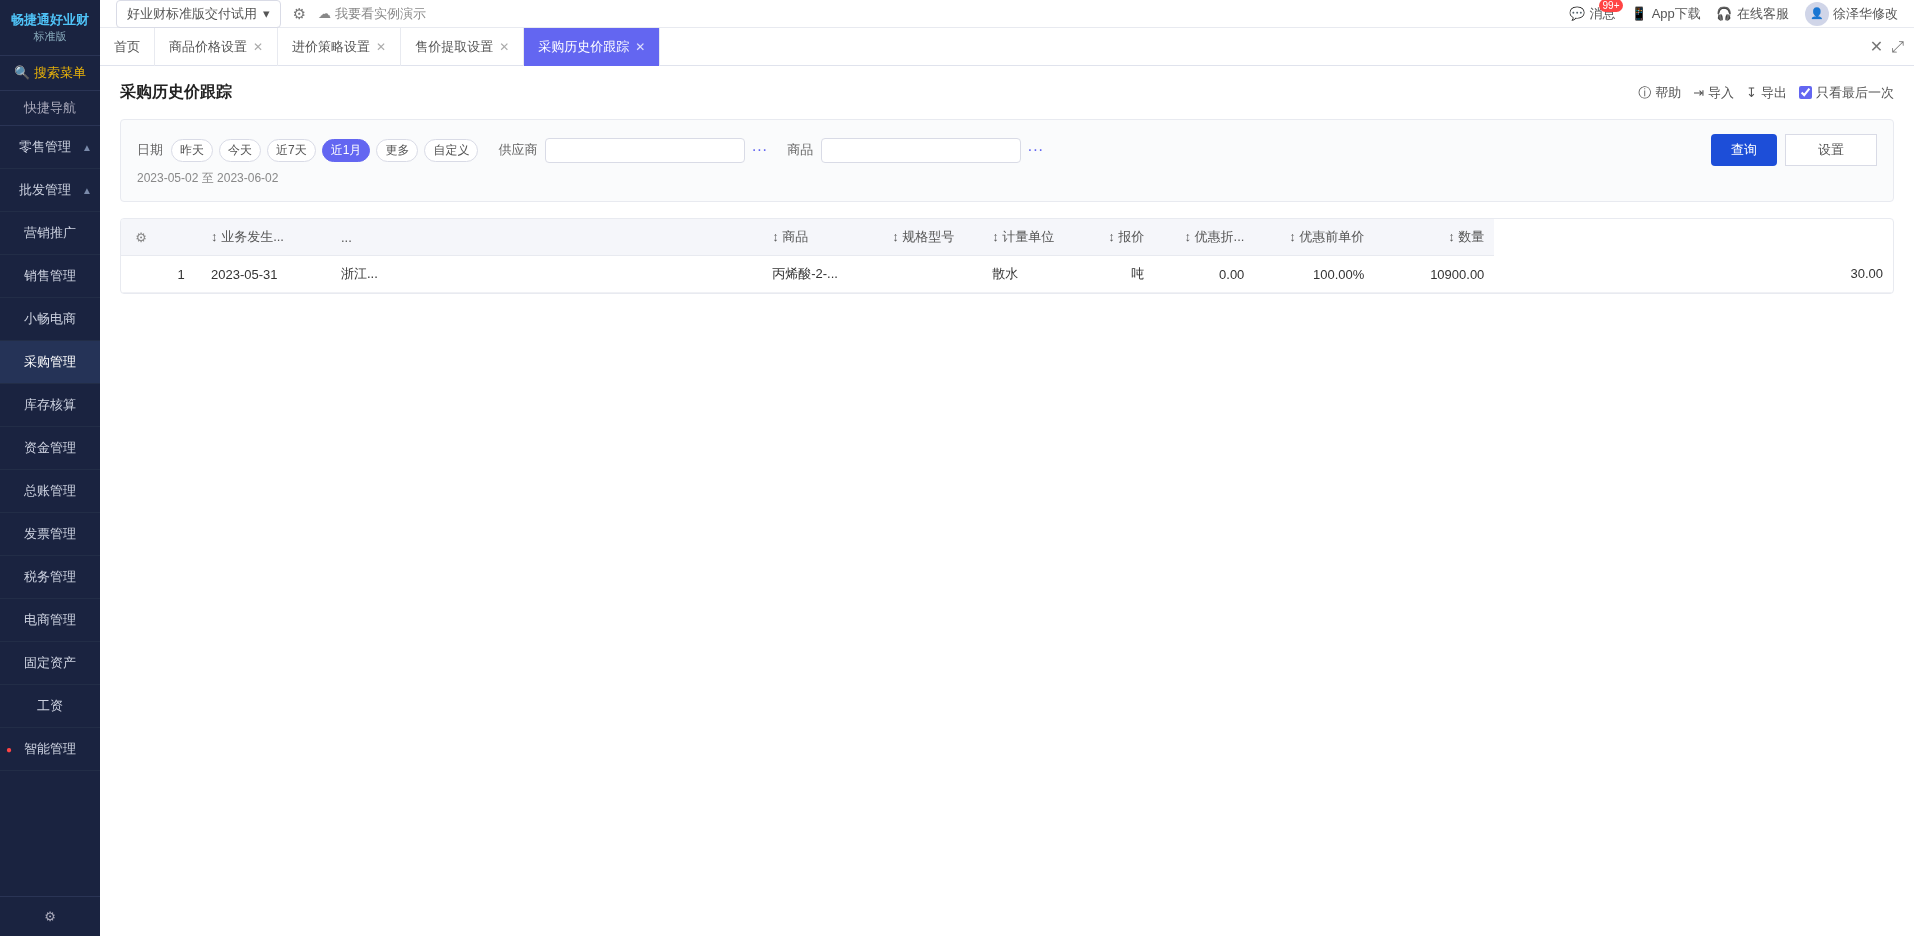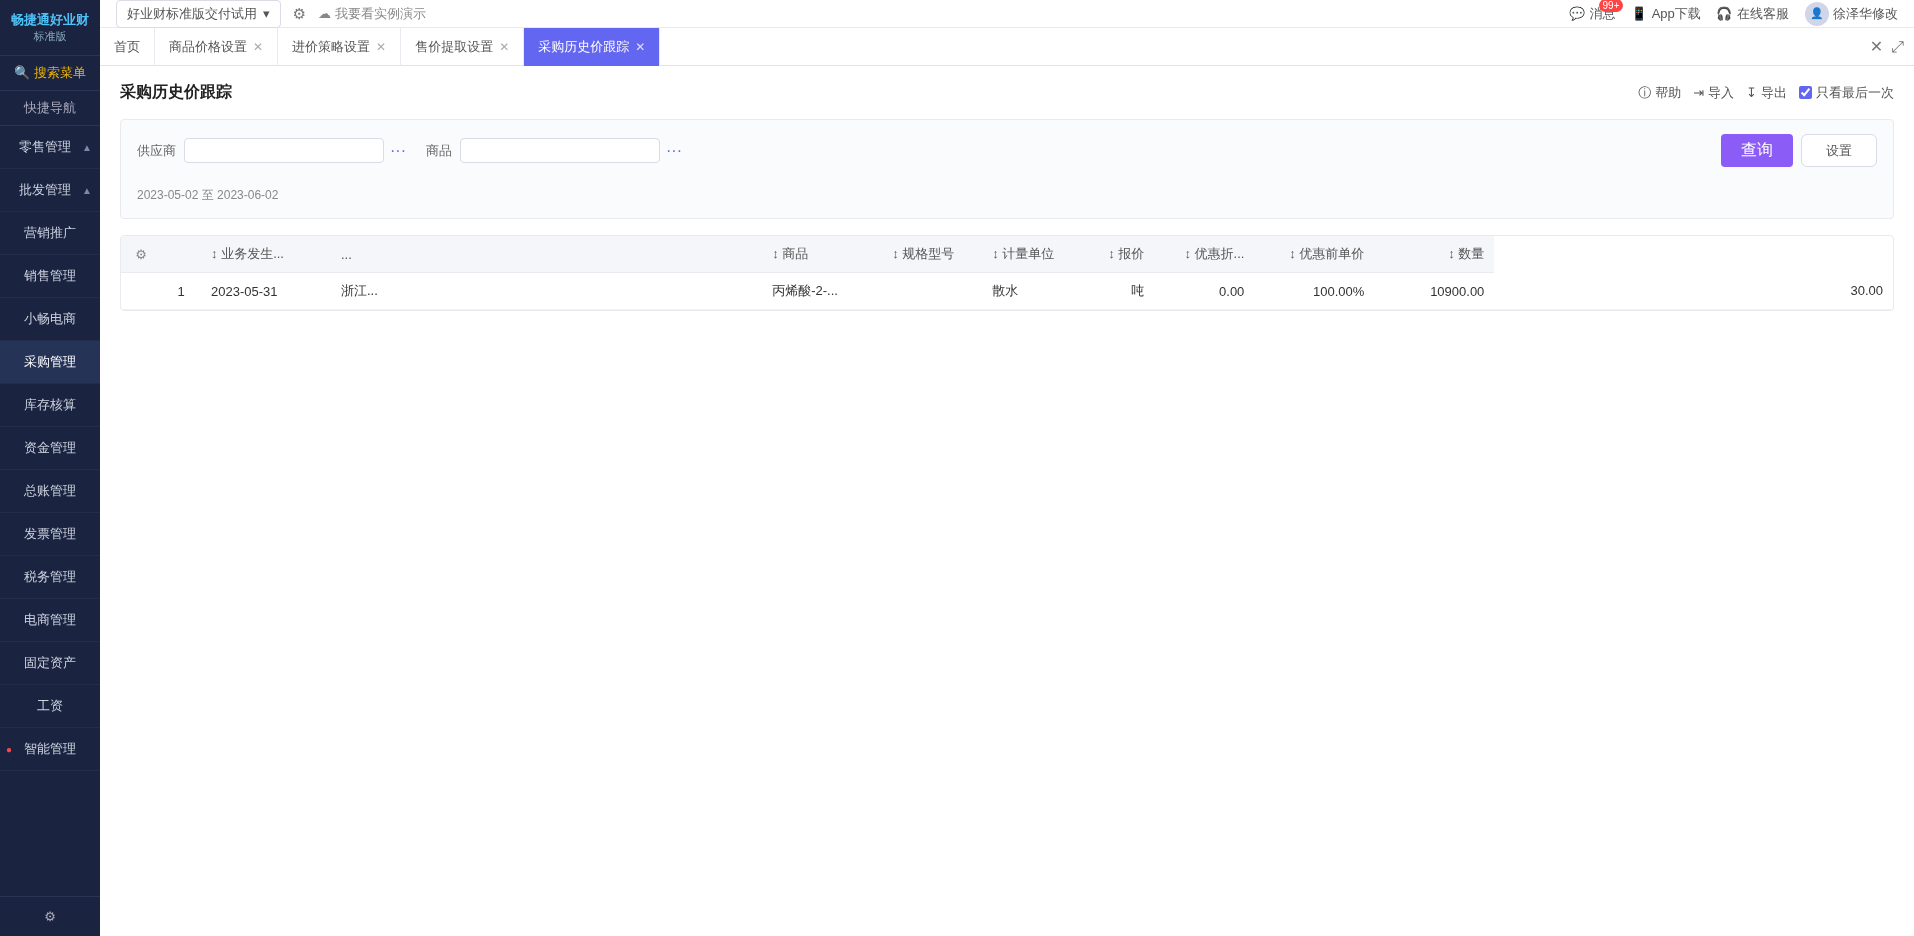--- a/index.html
+++ b/index.html
@@ -195,48 +195,48 @@
     .date-btn {
       padding: 2px 8px;
       border: 1px solid #d9dbe6;
       border-radius: 12px;
       cursor: pointer;
       font-size: 12px;
       color: #555;
       background: #fff;
     }
     .date-btn.active { background: #6366f1; color: #fff; border-color: #6366f1; }
-    .date-range { font-size: 12px; color: #888; margin-top: 20px; }
+    .date-range { font-size: 12px; color: #888; margin-top: 4px; }
     .filter-input-wrap { display: flex; align-items: center; gap: 6px; }
     .filter-input {
       width: 200px;
       padding: 4px 8px;
       border: 1px solid #d9dbe6;
       border-radius: 4px;
       font-size: 13px;
       color: #333;
       outline: none;
     }
     .filter-dots { color: #6366f1; font-size: 16px; cursor: pointer; }
     .filter-actions { margin-left: auto; display: flex; gap: 8px; }
     .btn-query {
       padding: 6px 20px;
-      background: #8b5cf6;
+      background: #1d4ed8;
       color: #fff;
       border: none;
       border-radius: 4px;
       cursor: pointer;
-      font-size: 16px;
+      font-size: 13px;
     }
     .btn-settings {
-      padding: 6px 24px;
-      background: #fff;
-      color: #555;
-      border: 1px solid #d9dbe6;
-      border-radius: 6px;
+      padding: 6px 32px;
+      background: #fff;
+      color: #555;
+      border: 1px solid #d9dbe6;
+      border-radius: 0;
       cursor: pointer;
       font-size: 13px;
     }
 
     
     .table-wrap { border: 1px solid #e8eaf0; border-radius: 4px; overflow: auto; }
     table { width: 100%; border-collapse: collapse; }
     thead tr { background: #f5f6fa; }
     thead th {
       padding: 9px 10px;
@@ -454,20 +454,31 @@
           <label class="checkbox-label">
             <input type="checkbox" checked="" style="">
             <span>只看最后一次</span>
           </label>
         </div>
       </div>
 
       <div class="filter-area">
         <div class="filter-row">
           <div class="filter-item">
+            <span class="filter-label">日期</span>
+            <div class="date-options">
+              <button class="date-btn">昨天</button>
+              <button class="date-btn">今天</button>
+              <button class="date-btn">近7天</button>
+              <button class="date-btn active">近1月</button>
+              <button class="date-btn">更多</button>
+              <button class="date-btn">自定义</button>
+            </div>
+          </div>
+          <div class="filter-item">
             <span class="filter-label">供应商</span>
             <div class="filter-input-wrap">
               <input class="filter-input" type="text" style="">
               <span class="filter-dots">···</span>
             </div>
           </div>
           <div class="filter-item">
             <span class="filter-label">商品</span>
             <div class="filter-input-wrap">
               <input class="filter-input" type="text" style="">

